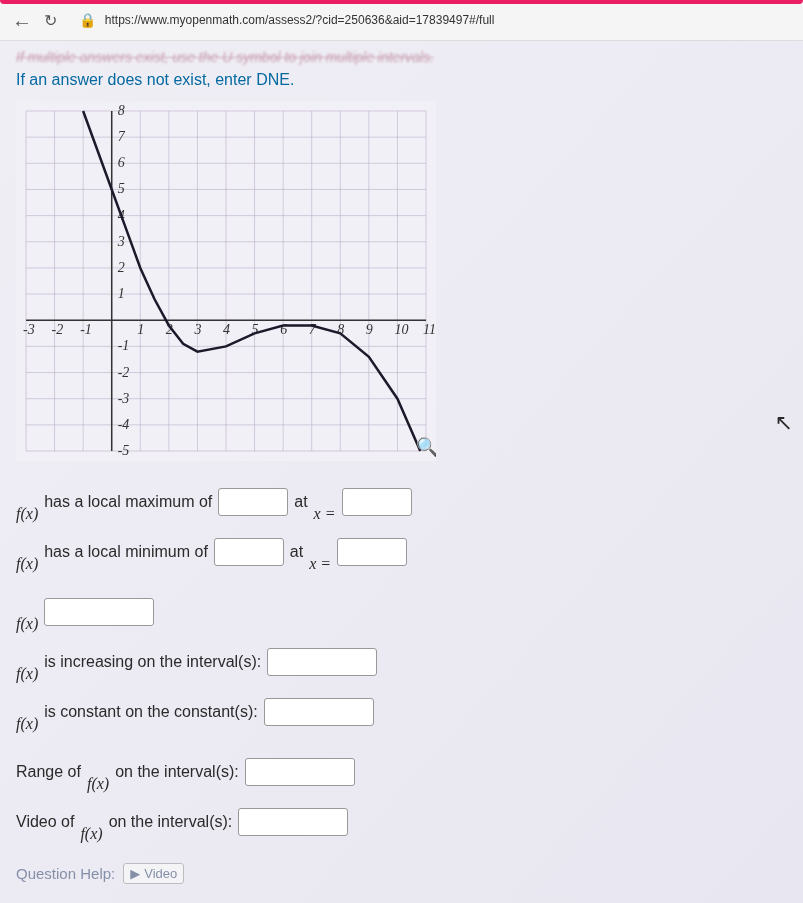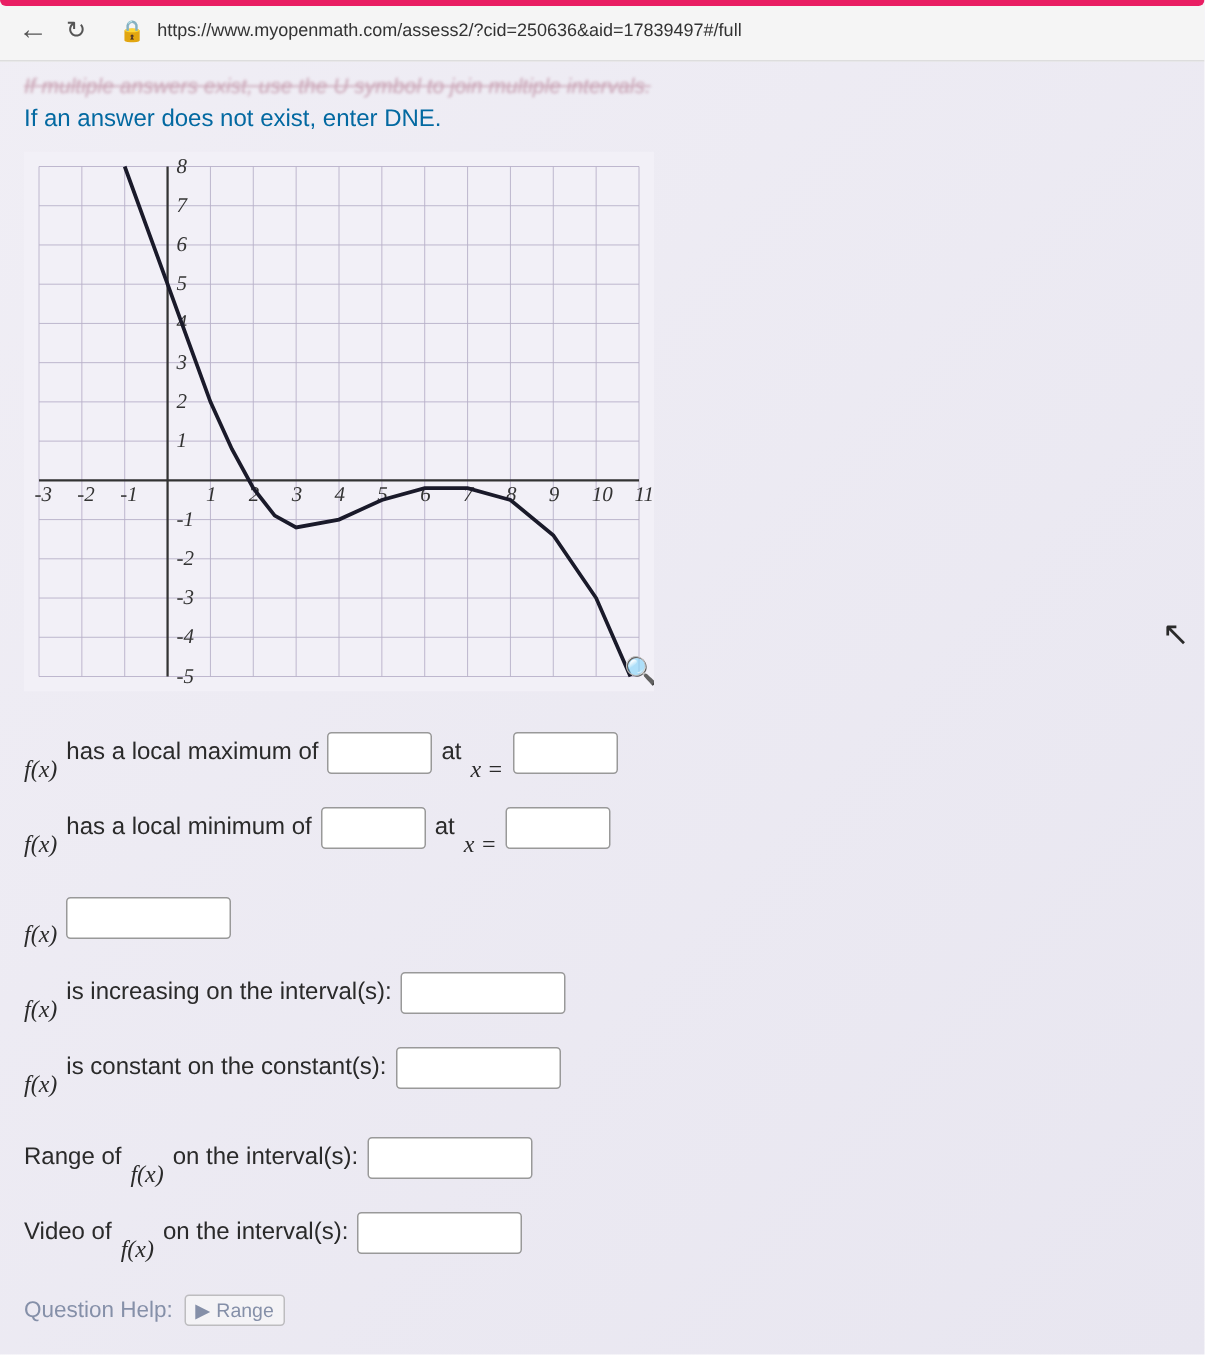--- a/index.html
+++ b/index.html
@@ -253,18 +253,18 @@
     <span>Video of </span>
     <span class="math-fn">f(x)</span>
     <span> on the interval(s): </span>
     <input class="answer-input" style="width: 110px;">
   </div>
 
   <div class="help-row">
     <span>Question Help:</span>
     <span class="video-btn">
       <span>▶</span>
-      <span>Range</span>
+      <span>Video</span>
     </span>
   </div>
 </div>
 
 <div class="cursor">↖</div>
 
 </body></html>

